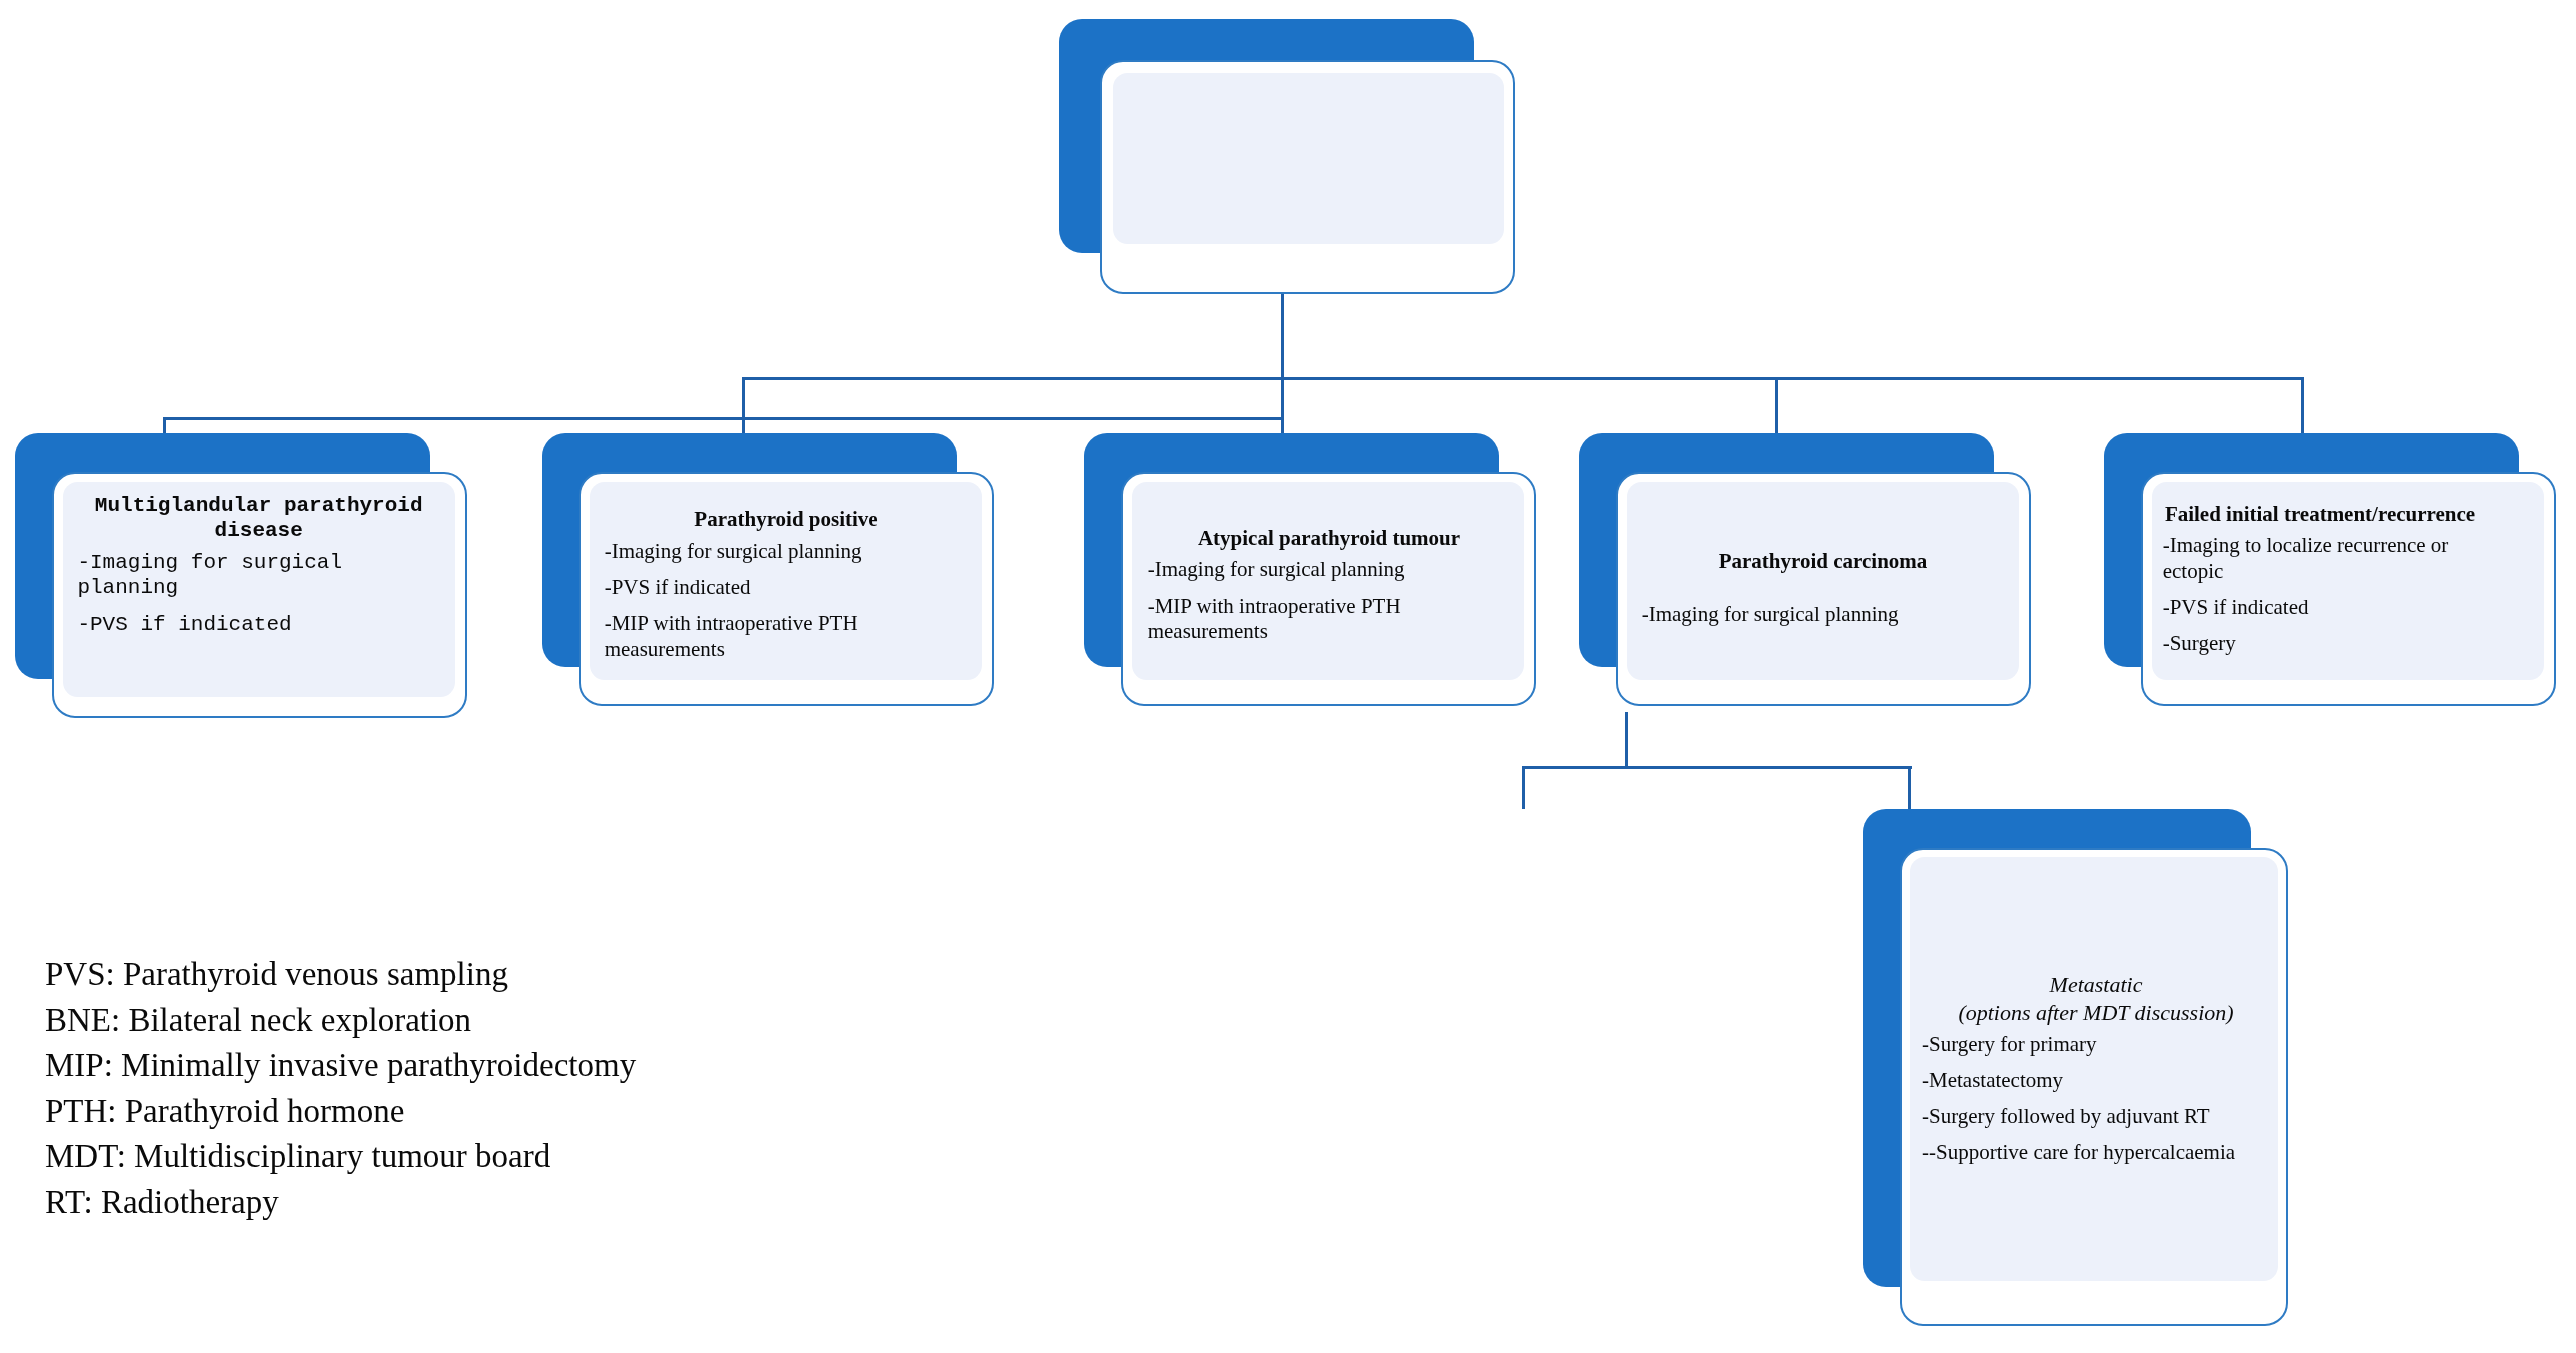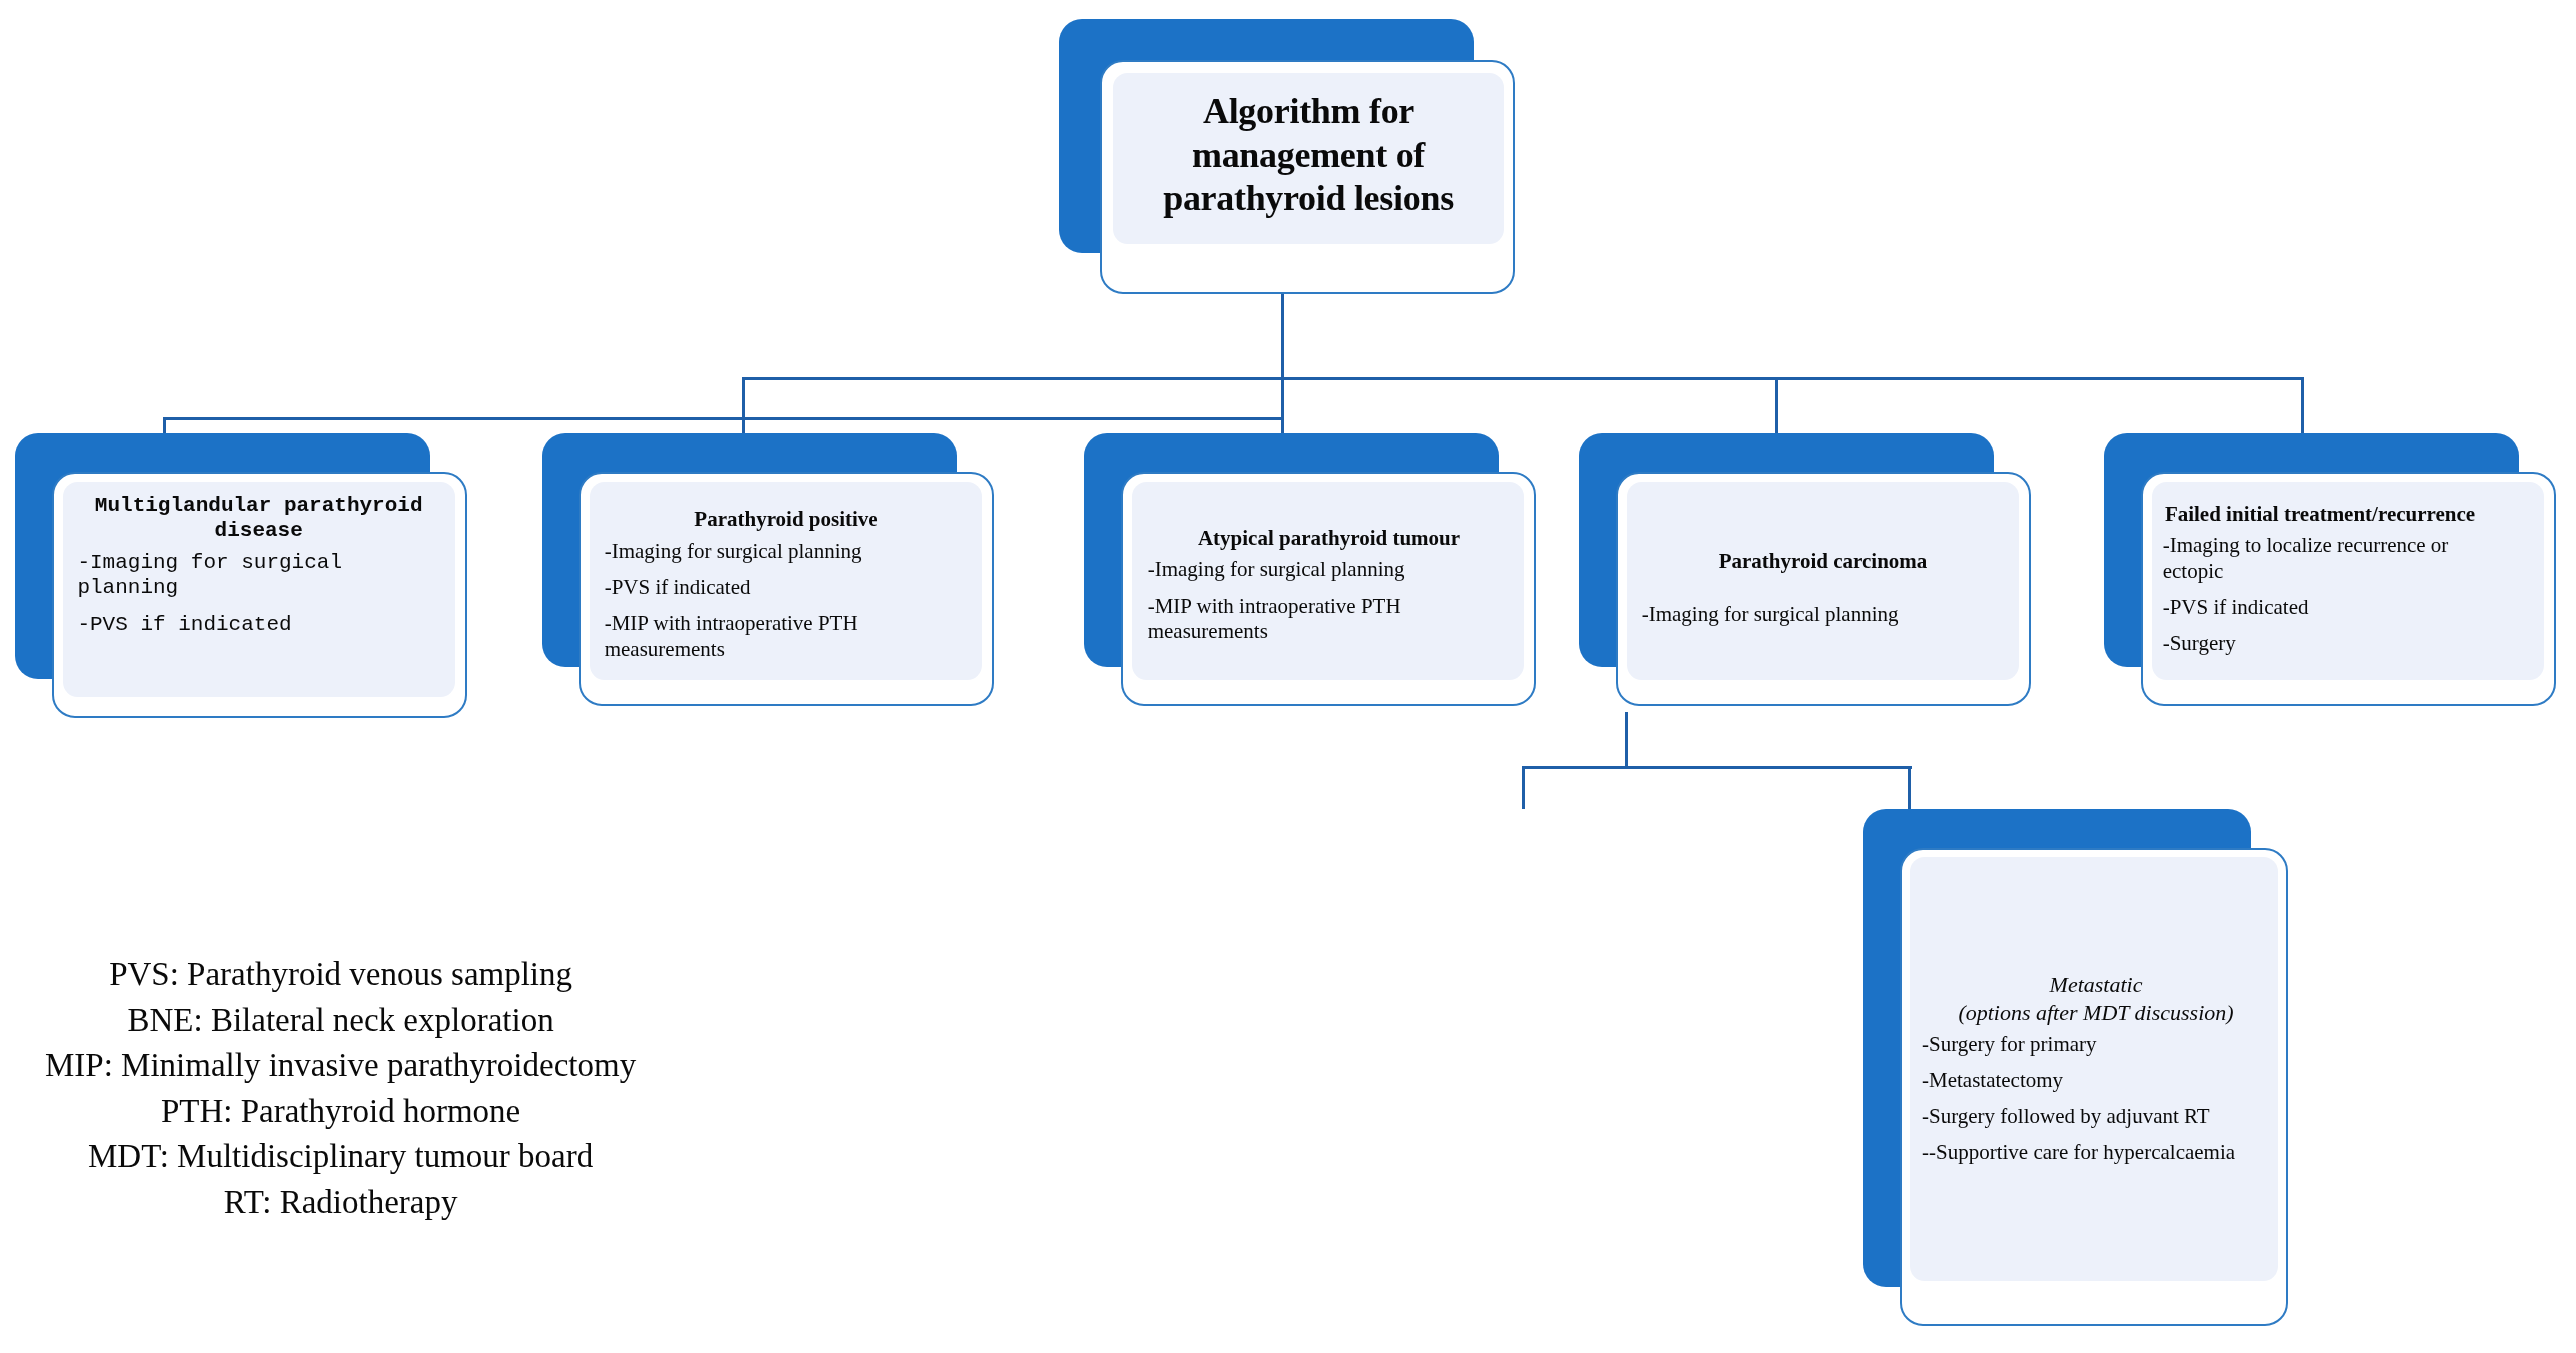--- a/index.html
+++ b/index.html
@@ -93,21 +93,21 @@
   
   #legend {
     position: absolute;
     left: 45px;
     top: 952px;
     font-size: 33px;
     line-height: 1.38;
     color: #0a0a0a;
     white-space: nowrap;
   }
-  #legend .lrow { display: block; text-align: center; }
+  #legend .lrow { display: block; }
 </style>
 </head>
 <body>
 
 <div id="canvas">
 
   <div class="conn v" style="left:1281px; top:158px; height:219px;"></div>
 
   <div class="conn h" style="left:742px; top:377px; width:1562px;"></div>
 
@@ -125,23 +125,20 @@
 
   <div class="conn v" style="left:1625px; top:712px; height:56px;"></div>
   <div class="conn h" style="left:1522px; top:766px; width:390px;"></div>
   <div class="conn v" style="left:1522px; top:766px; height:43px;"></div>
   <div class="conn v" style="left:1908px; top:766px; height:43px;"></div>
 
   <div class="node" style="left:1059px; top:19px; width:415px; height:234px;">
     <div class="shadow"></div>
     <div class="card" style="left:41px; top:41px; width:415px; height:234px;"></div>
     <div class="inner" style="left:54px; top:54px; width:391px; height:171px;"></div>
-    <div class="content" style="left:54px; top:54px; width:391px; padding:17.4px 16px 0 16px;">
-      <div class="title root">Algorithm for management of parathyroid lesions</div>
-    </div>
   </div>
 
   <div class="node" style="left:14.7px; top:433px; width:415px; height:246px;font-family:Liberation Mono, monospace;">
     <div class="shadow"></div>
     <div class="card" style="left:37px; top:39px; width:415px; height:246px;"></div>
     <div class="inner" style="left:48px; top:49px; width:392px; height:215px;"></div>
     <div class="content" style="left:48px; top:49px; width:392px; padding:12px 14.7px 0 14.7px;">
       <div class="title branch">Multiglandular parathyroid disease</div>
       <div class="bullets">
         <div class="b">-Imaging for surgical planning</div>

